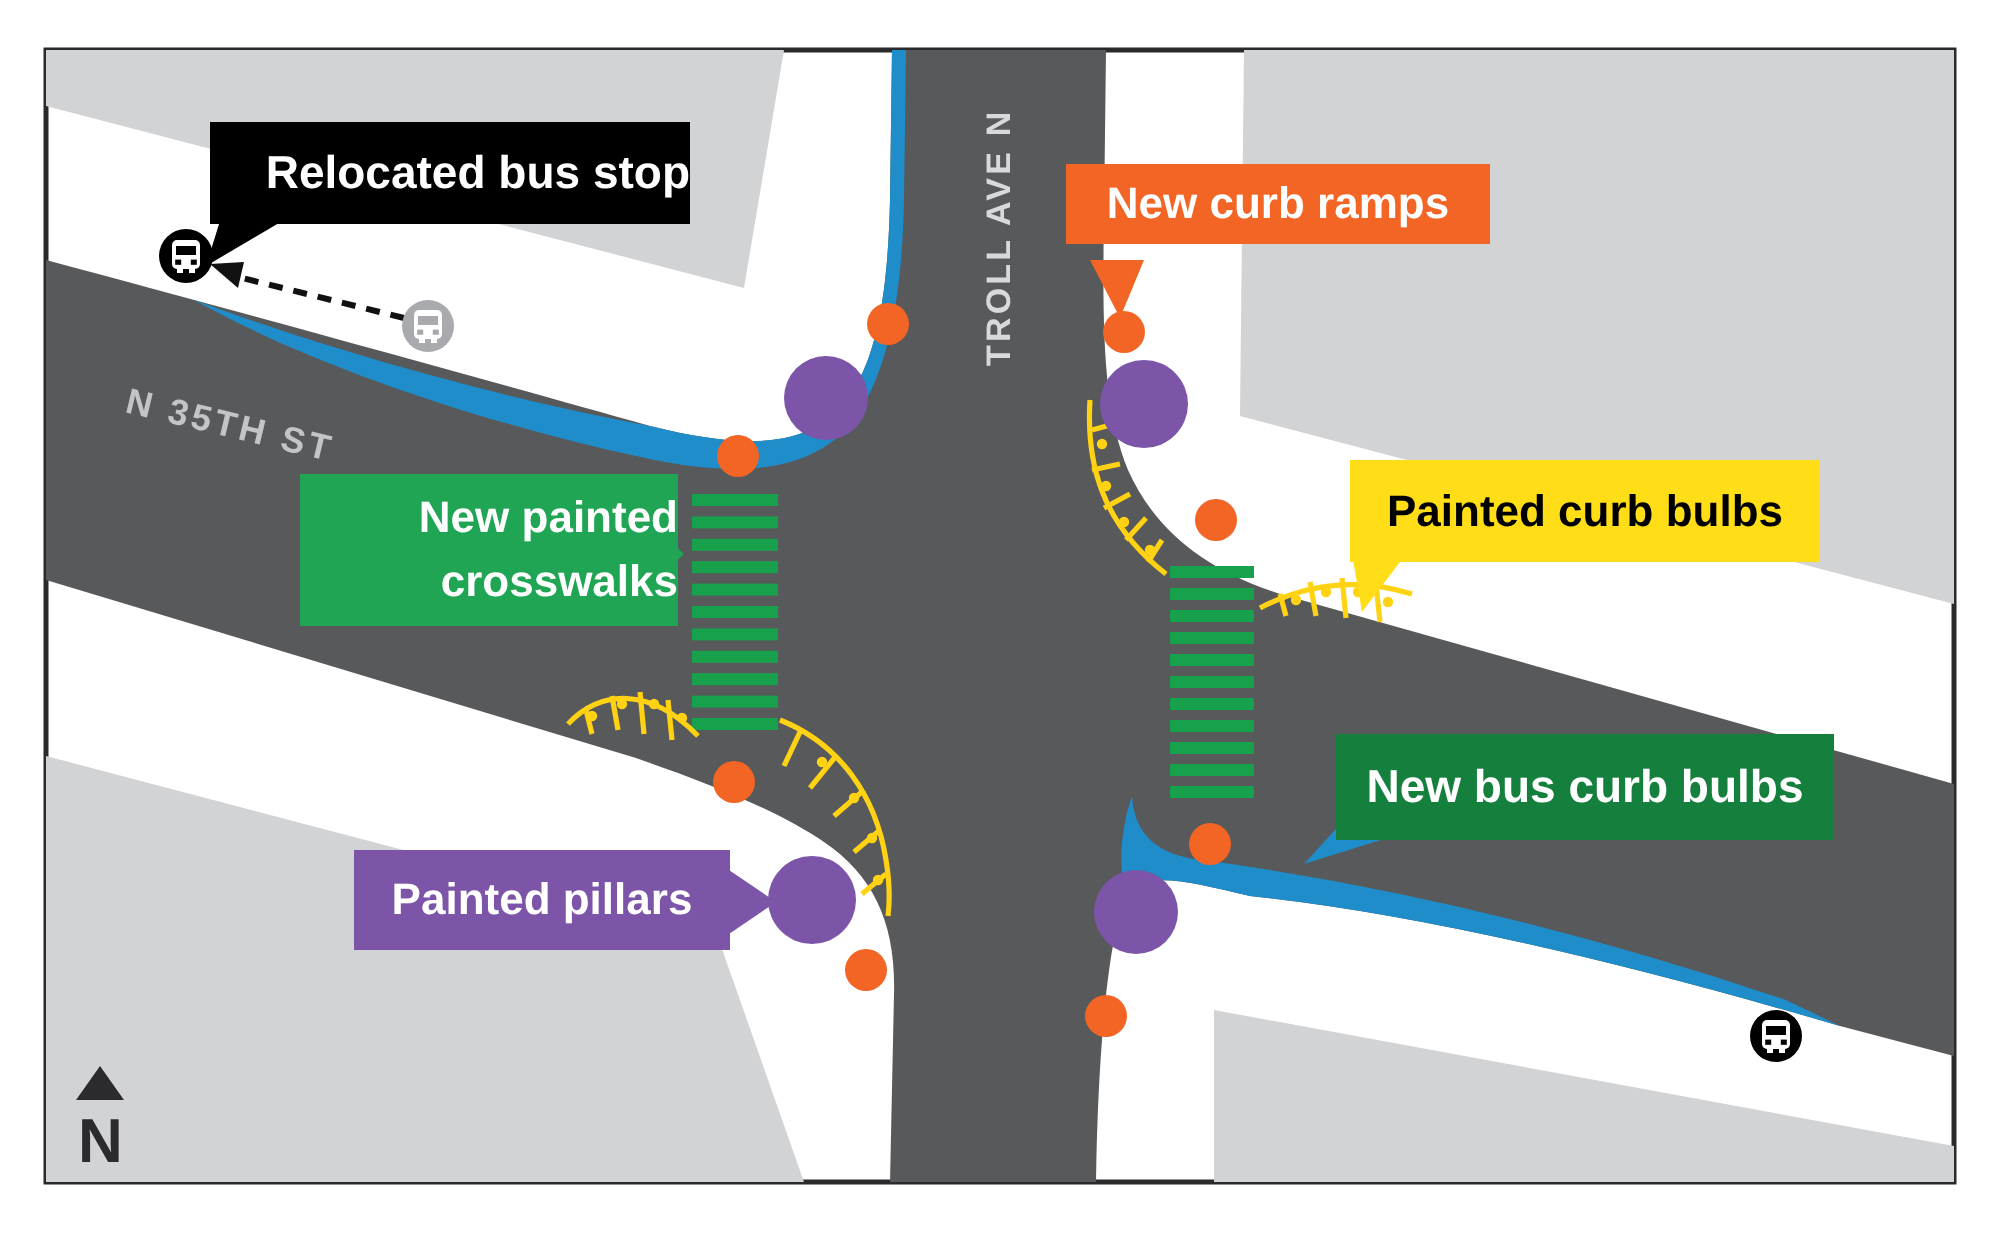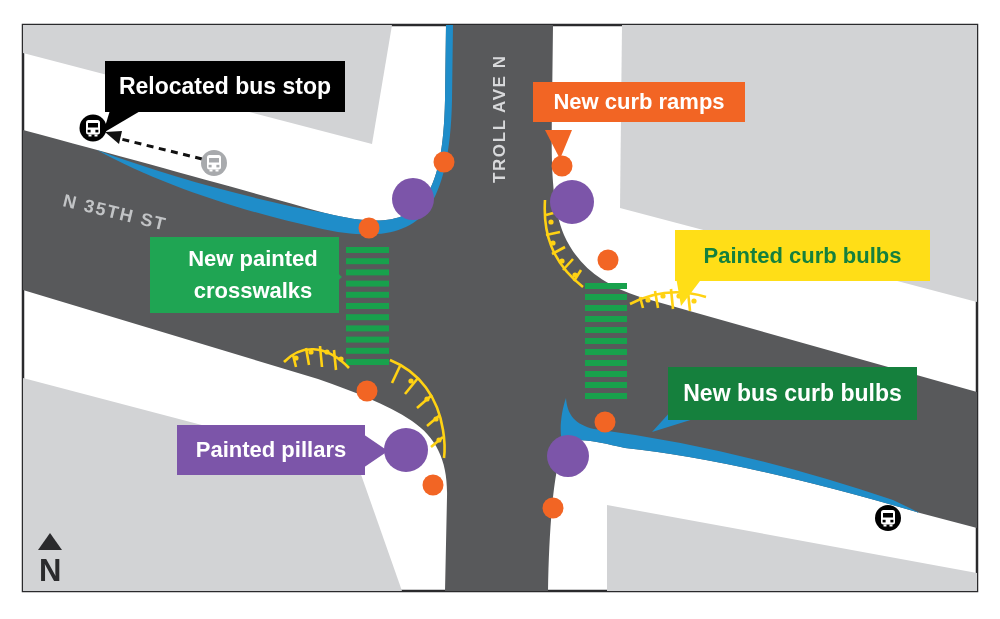--- a/index.html
+++ b/index.html
@@ -2,26 +2,26 @@
 <html><head>
 <meta charset="utf-8">
 <style>
   html,body{margin:0;padding:0;background:#ffffff;}
   #stage{position:relative;width:1000px;height:619px;background:#ffffff;
          font-family:"Liberation Sans","DejaVu Sans",sans-serif;overflow:hidden;}
   #mapsvg{position:absolute;left:0;top:0;}
   .callout{position:absolute;display:flex;align-items:center;justify-content:center;
            font-weight:bold;white-space:nowrap;z-index:3;}
   .callout.left{justify-content:flex-start;}
-  #co-relocated{left:105px;top:61px;width:240px;height:51px;background:#000000;color:#ffffff;font-size:23px;}
+  #co-relocated{left:105px;top:61px;width:240px;height:51px;background:#000000;color:#ffffff;font-size:23px;justify-content:flex-end;}
   #co-ramps{left:533px;top:82px;width:212px;height:40px;background:#F26524;color:#ffffff;font-size:22px;}
-  #co-paintbulbs{left:675px;top:230px;width:255px;height:51px;background:#FFDE17;color:#15803d;font-size:22px;}
+  #co-paintbulbs{left:675px;top:230px;width:235px;height:51px;background:#FFDE17;color:#000000;font-size:22px;}
   #co-crosswalks{left:150px;top:237px;width:172px;height:76px;background:#1FA553;color:#ffffff;
                  font-size:22px;line-height:1.45;padding-left:17px;flex-direction:column;
-                 align-items:center;justify-content:center;}
+                 align-items:flex-end;justify-content:center;}
   #co-buscurb{left:668px;top:367px;width:249px;height:53px;background:#15803d;color:#ffffff;font-size:23px;}
   #co-pillars{left:177px;top:425px;width:188px;height:50px;background:#7C55A9;color:#ffffff;font-size:22px;}
 </style>
 </head>
 <body>
 
 <div id="stage">
 
 <svg id="mapsvg" width="1000" height="619" viewBox="0 0 1000 619">
   <defs>

